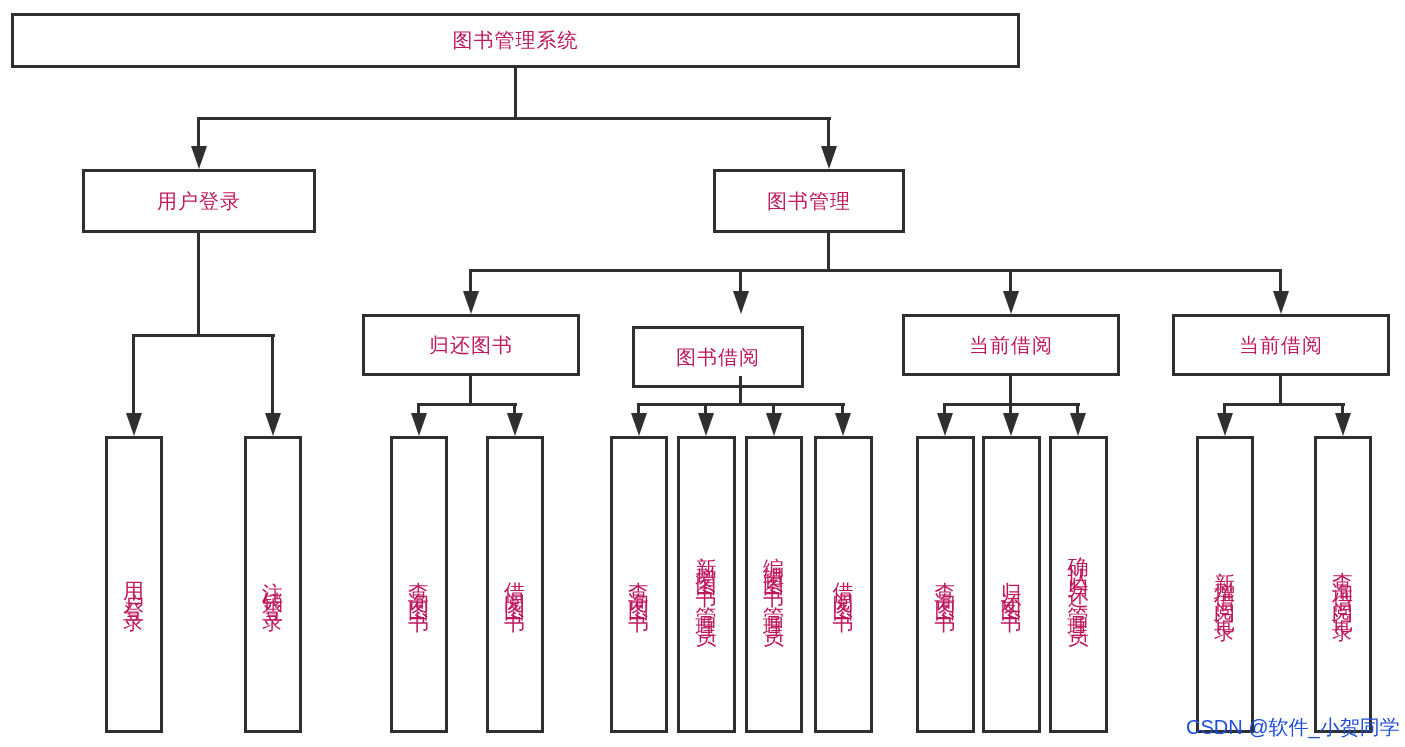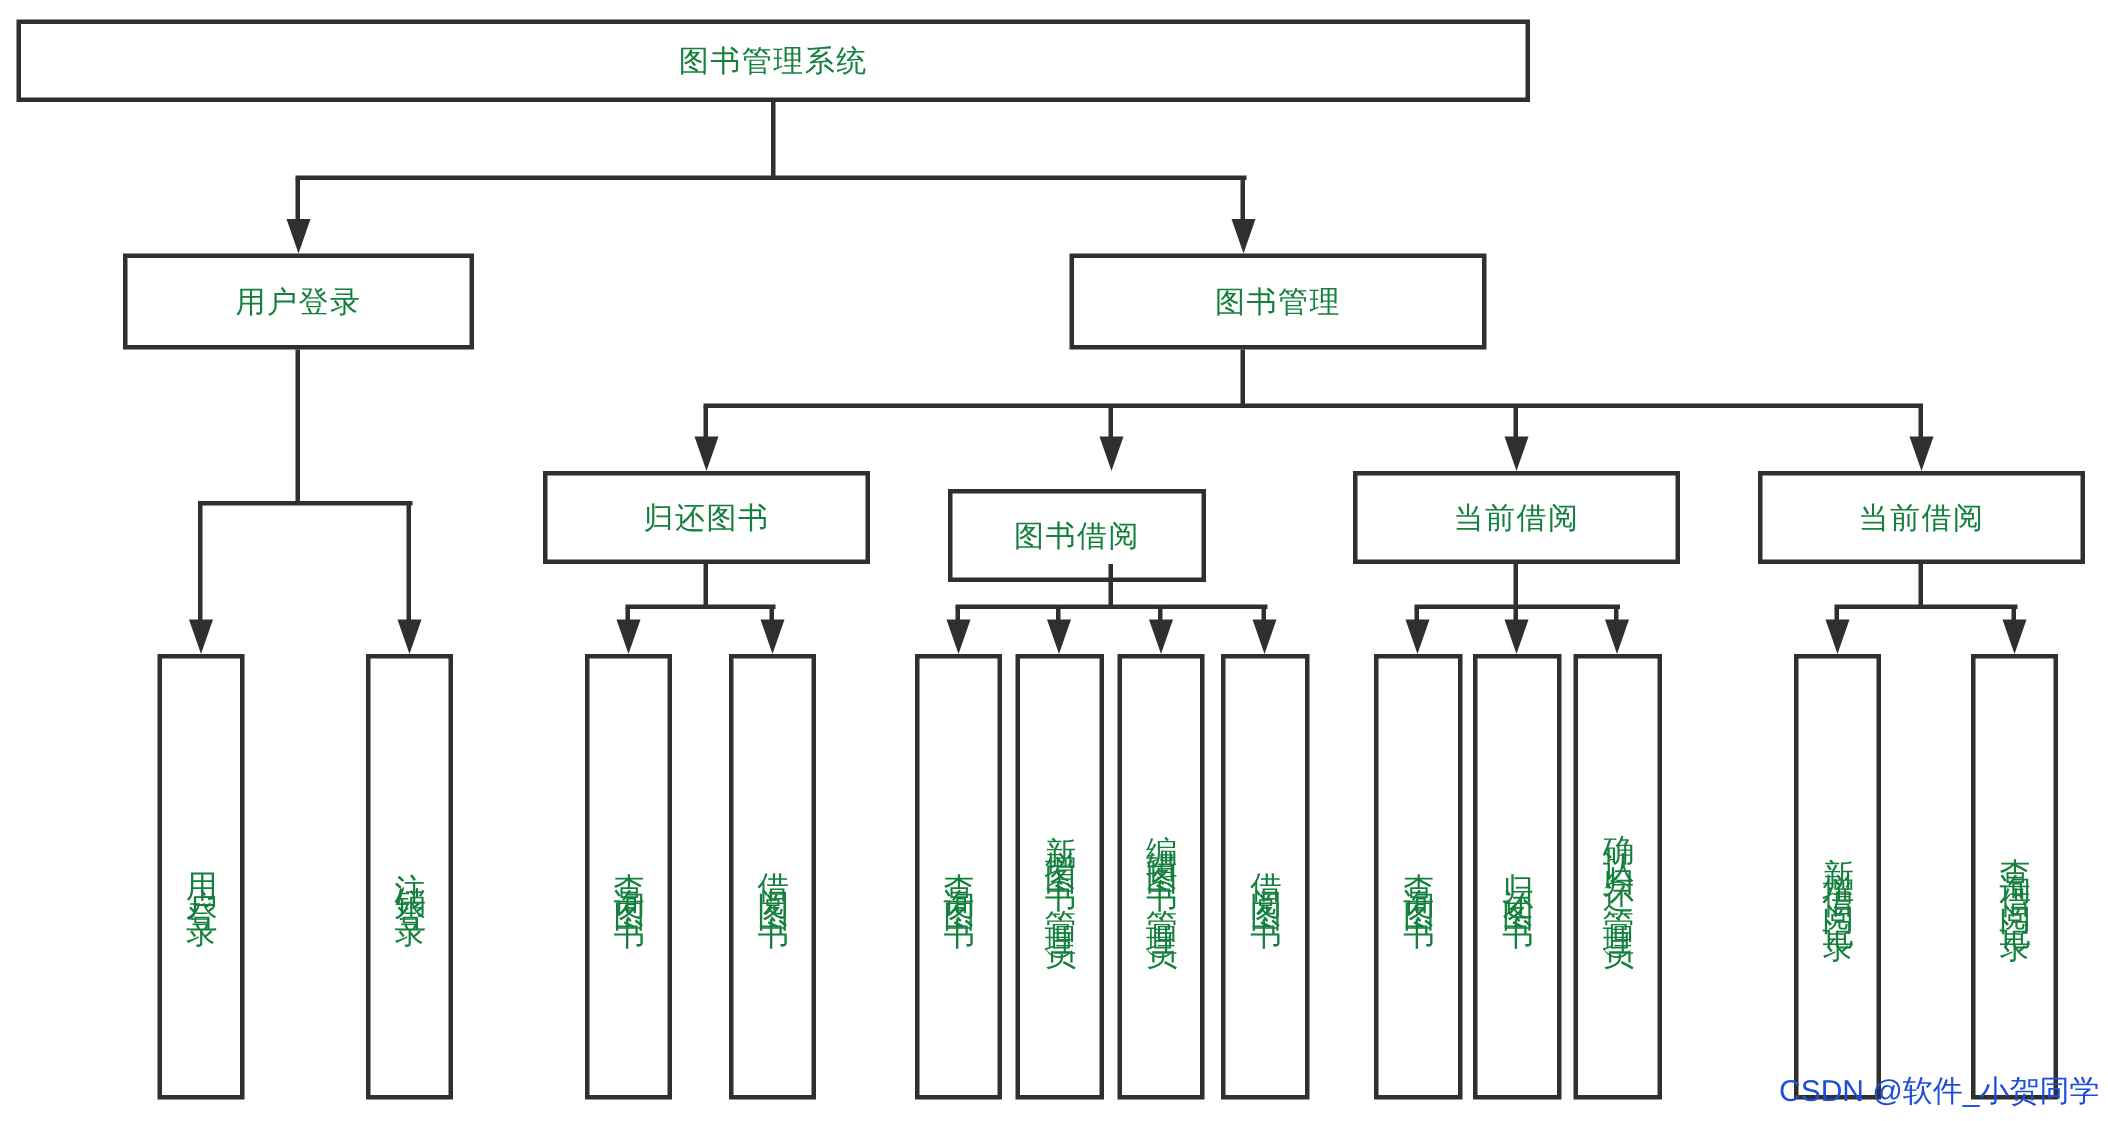--- a/index.html
+++ b/index.html
@@ -4,21 +4,21 @@
 <style>
   html,body{margin:0;padding:0;background:#ffffff;}
   .canvas{
     position:relative;width:1405px;height:747px;background:#ffffff;overflow:hidden;
     font-family:"Liberation Sans","DejaVu Sans",sans-serif;color:#262626;
   }
   .box{
     position:absolute;box-sizing:border-box;border:3px solid #2f2f2f;background:#ffffff;
     display:flex;align-items:center;justify-content:center;
   }
-  .box .lbl{font-size:20px;letter-spacing:1px;color:#15803d;white-space:nowrap;}
+  .box .lbl{font-size:20px;letter-spacing:1px;color:#be185d;white-space:nowrap;}
   .leaf .lbl{
     writing-mode:vertical-rl;text-orientation:mixed;
     font-size:21px;letter-spacing:10px;line-height:1;white-space:nowrap;
   }
   .hl{position:absolute;height:3px;background:#2f2f2f;}
   .vl{position:absolute;width:3px;background:#2f2f2f;}
   .arr{
     position:absolute;width:0;height:0;
     border-left:8px solid transparent;border-right:8px solid transparent;
     border-top:23px solid #2f2f2f;
@@ -40,21 +40,21 @@
   <div class="vl" style="left:514px;top:68px;height:51px;"></div>
   <div class="hl" style="left:197px;top:117px;width:634px;"></div>
   <div class="vl" style="left:197px;top:119px;height:30px;"></div>
   <div class="arr" style="left:191px;top:146px;"></div>
   <div class="vl" style="left:827px;top:119px;height:30px;"></div>
   <div class="arr" style="left:821px;top:146px;"></div>
 
   <div class="box" style="left:82px;top:169px;width:234px;height:64px;">
     <span class="lbl">用户登录</span>
   </div>
-  <div class="box" style="left:713px;top:169px;width:278px;height:64px;">
+  <div class="box" style="left:713px;top:169px;width:192px;height:64px;">
     <span class="lbl">图书管理</span>
   </div>
 
   <div class="vl" style="left:197px;top:233px;height:103px;"></div>
   <div class="hl" style="left:132px;top:334px;width:143px;"></div>
   <div class="vl" style="left:132px;top:336px;height:80px;"></div>
   <div class="arr" style="left:126px;top:413px;"></div>
   <div class="vl" style="left:271px;top:336px;height:80px;"></div>
   <div class="arr" style="left:265px;top:413px;"></div>
 

